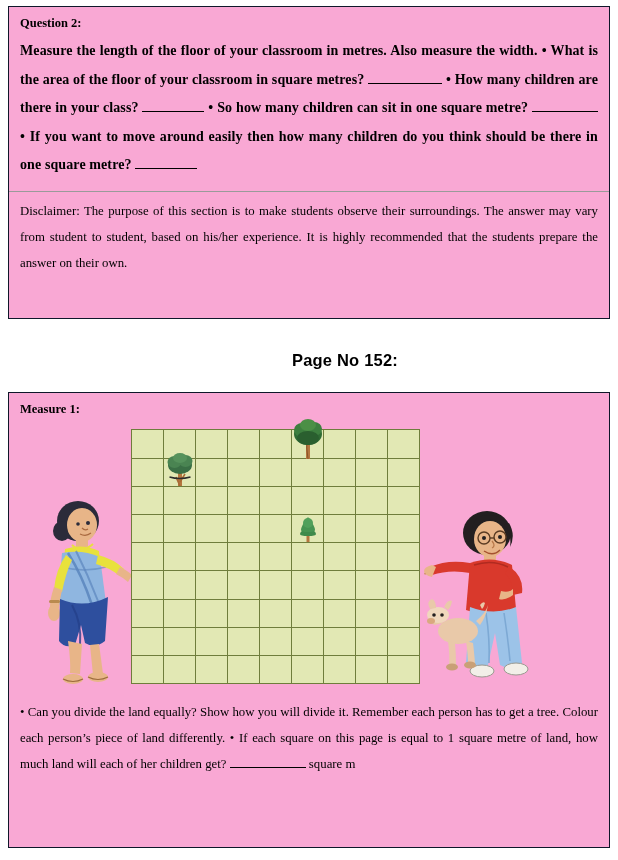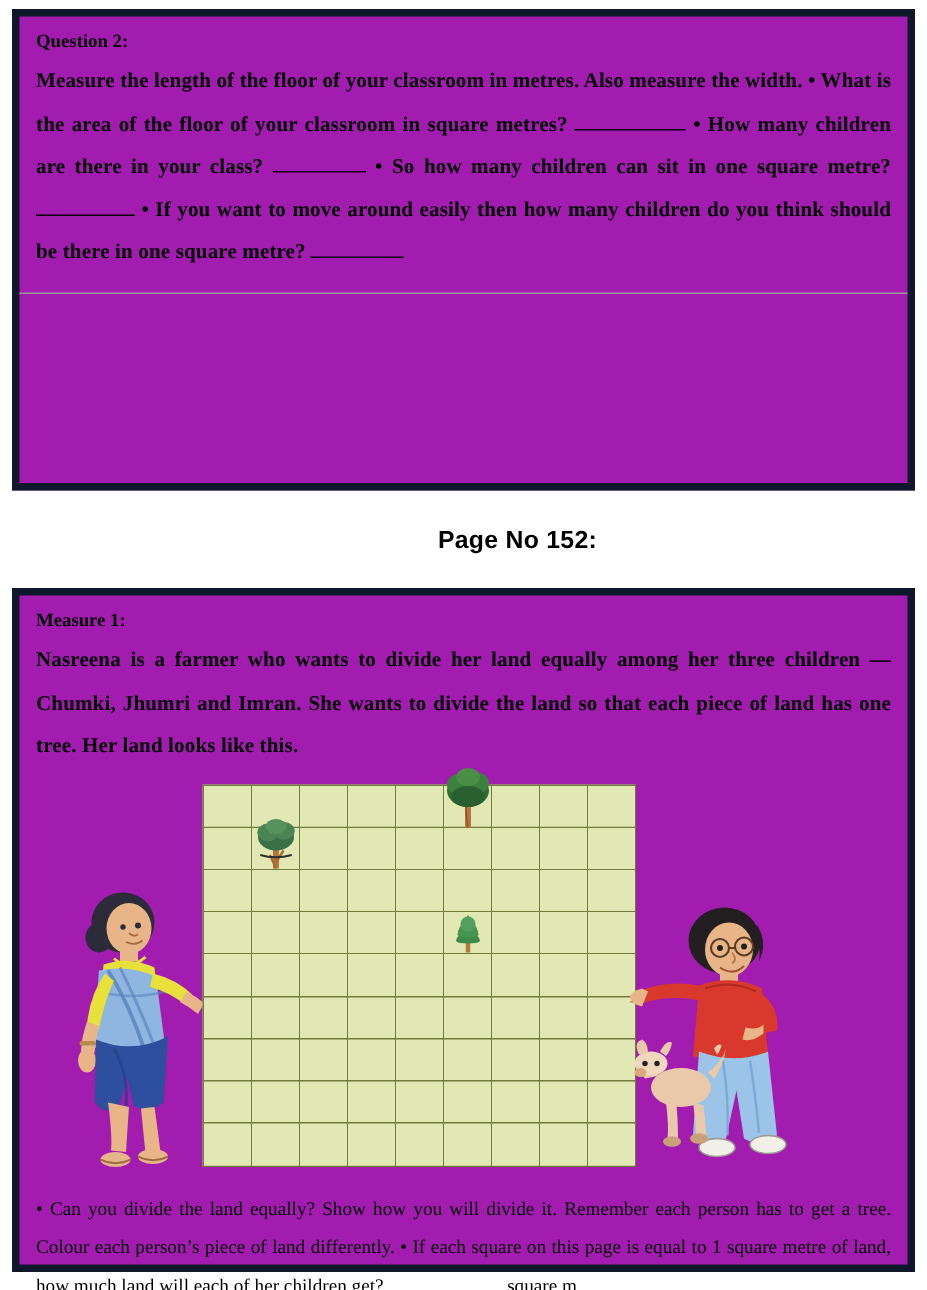--- a/index.html
+++ b/index.html
@@ -18,23 +18,23 @@
 
   .page {
     width: 618px;
     height: 860px;
     position: relative;
     box-sizing: border-box;
   }
 
   
   .qbox {
-    border: 5px solid #0f172a;
+    border: 1px solid #0f172a;
     box-sizing: border-box;
-    background: #a21caf;
+    background: #f9a8d4;
   }
 
   .qsection {
     padding: 7px 11px 9px 11px;
   }
 
   .divider {
     border-top: 1px solid #9a9a9a;
     height: 0;
     font-size: 0;
@@ -199,31 +199,31 @@
         <span>• So how many children can sit in one square metre?</span>
         <span class="blank w3"></span>
         <span>• If you want to move around easily then how many children do you think should be there in one square metre?</span>
         <span class="blank w4"></span>
       </p>
     </div>
 
     <div class="divider"></div>
 
     <div class="qsection answer">
+      <p class="atext">Disclaimer: The purpose of this section is to make students observe their surroundings. The answer may vary from student to student, based on his/her experience. It is highly recommended that the students prepare the answer on their own.</p>
     </div>
 
   </div>
 
   <div class="page-heading">Page No 152:</div>
 
   <div class="qbox" id="box-question1">
 
     <div class="qsection body">
       <div class="qlabel">Measure 1:</div>
-      <p class="qtext">Nasreena is a farmer who wants to divide her land equally among her three children — Chumki, Jhumri and Imran. She wants to divide the land so that each piece of land has one tree. Her land looks like this.</p>
 
       <div class="figure">
 
         <svg id="person-woman" class="person" viewBox="0 0 104 196">
 
           <ellipse cx="46" cy="26" rx="21" ry="20" fill="#2b2b3a"></ellipse>
           <ellipse cx="30" cy="36" rx="9" ry="10" fill="#2b2b3a"></ellipse>
 
           <ellipse cx="50" cy="30" rx="15" ry="17" fill="#e8b588"></ellipse>
           <path d="M36 16 Q50 6 64 18 Q58 12 48 13 Q40 13 36 16Z" fill="#2b2b3a"></path>

